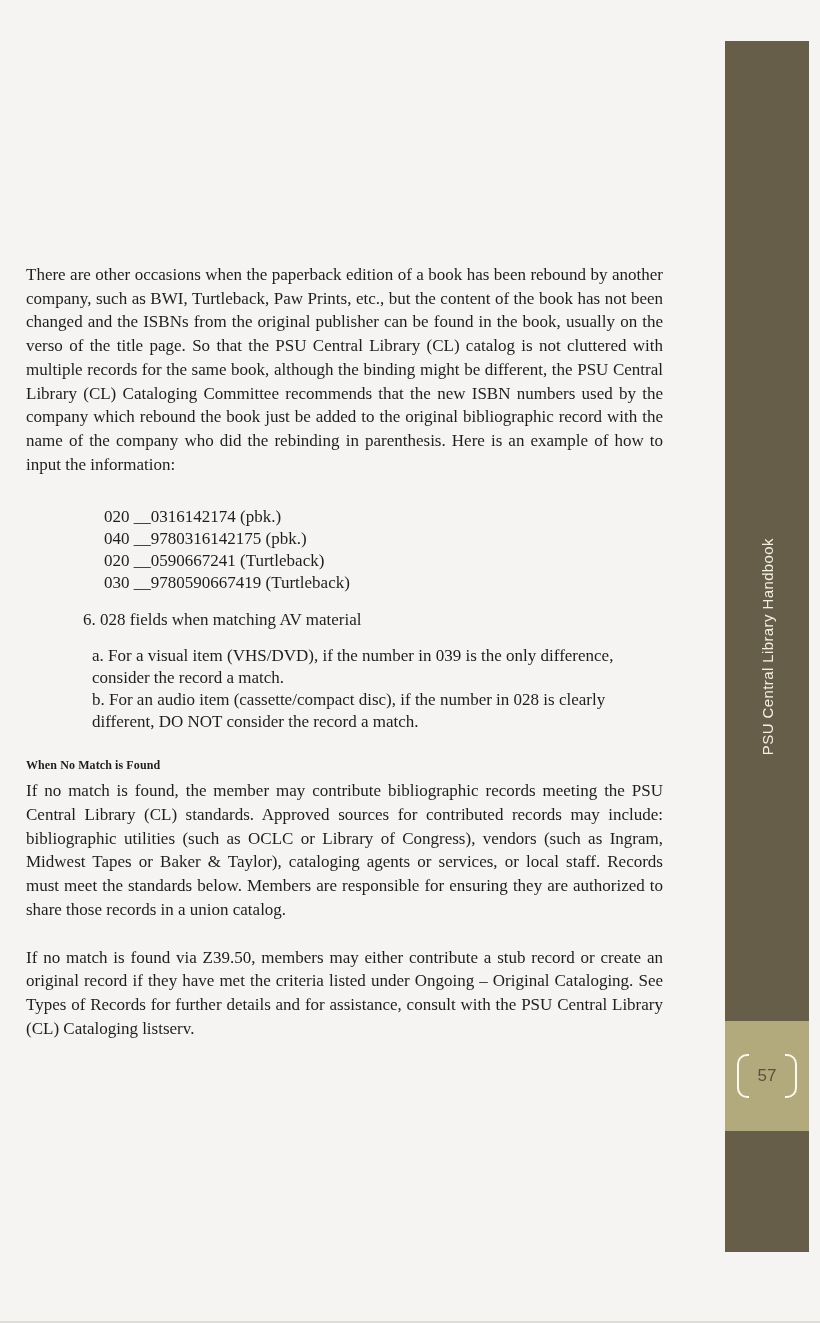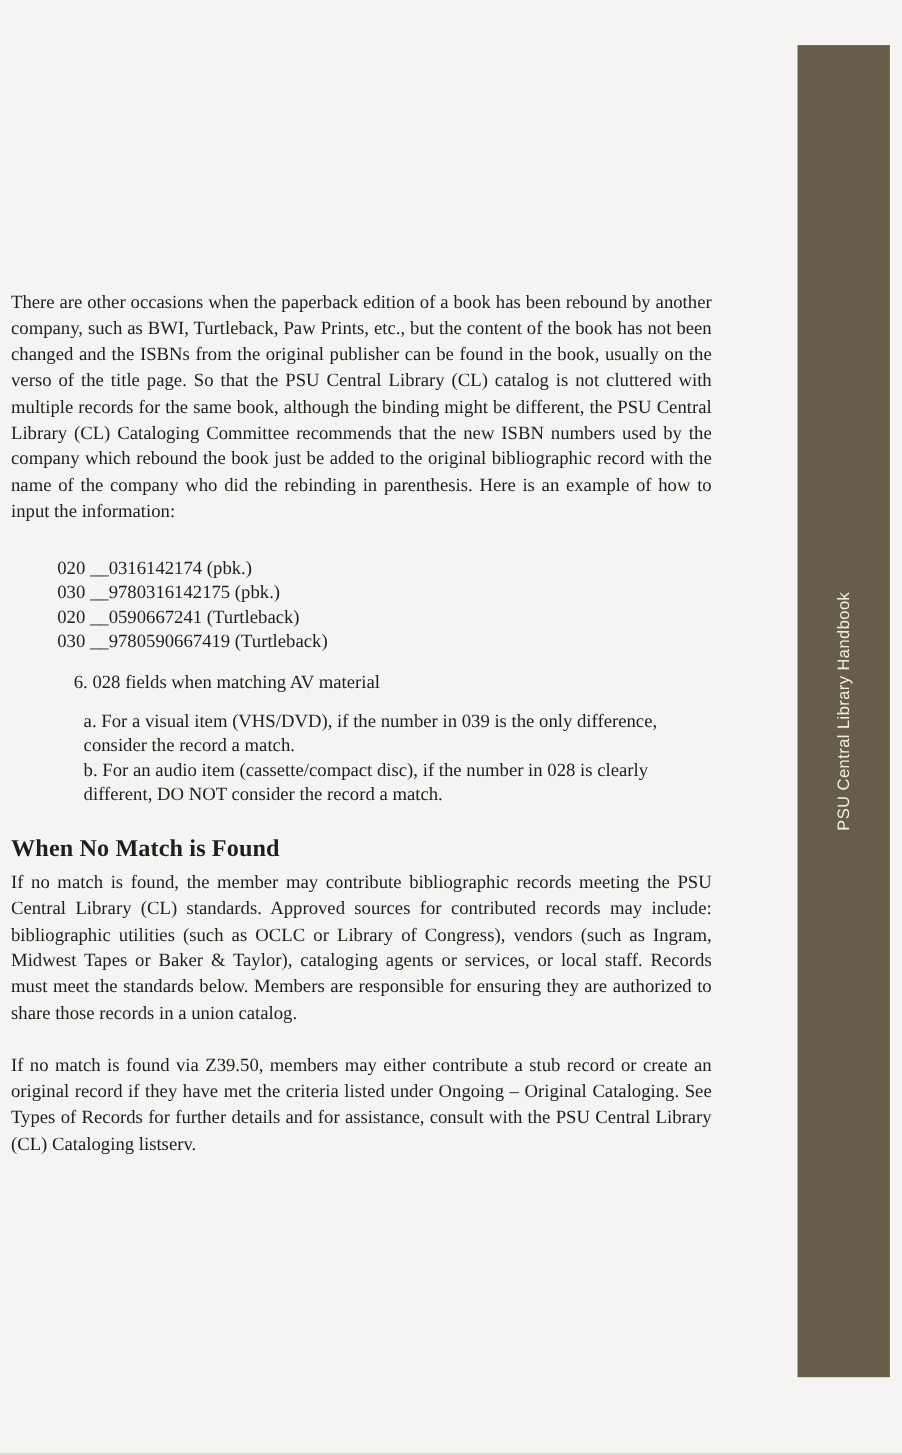--- a/index.html
+++ b/index.html
@@ -10,38 +10,38 @@
     width: 820px;
     height: 1323px;
     background: var(--page-bg, #f5f4f2);
     font-family: "Liberation Serif", serif;
     overflow: hidden;
   }
 
   
   .content {
     position: absolute;
-    left: 10px;
+    left: 26px;
     top: 0;
     width: 637px;
     color: var(--body-text, #1f1e1c);
     font-size: 17px;
   }
   .para {
     margin: 0;
     text-align: justify;
     line-height: 23.7px;
   }
   .p-first   { margin-top: 263px; }
-  .isbn-list { margin: 30px 0 0 42px; line-height: 22px; }
+  .isbn-list { margin: 30px 0 0 78px; line-height: 22px; }
   .item4     { margin: 15px 0 0 57px; line-height: 22px; }
   .sublist   { margin: 14px 0 0 66px; width: 528px; line-height: 22px; }
   .heading   {
     margin: 25px 0 0 0;
-    font-size: 22px;
+    font-size: 12px;
     font-weight: bold;
     letter-spacing: 0.1px;
   }
   .p-nomatch { margin-top: 6px; }
   .p-z3950   { margin-top: 24px; }
   .p-oclc    { margin-top: 12px; text-align: left; }
 
   
   .sidebar {
     position: absolute;
@@ -105,21 +105,21 @@
 </head>
 <body>
 
 <div class="page">
 
   <div class="content">
     <p class="para p-first">There are other occasions when the paperback edition of a book has been rebound by another company, such as BWI, Turtleback, Paw Prints, etc., but the content of the book has not been changed and the ISBNs from the original publisher can be found in the book, usually on the verso of the title page. So that the PSU Central Library (CL) catalog is not cluttered with multiple records for the same book, although the binding might be different, the PSU Central Library (CL) Cataloging Committee recommends that the new ISBN numbers used by the company which rebound the book just be added to the original bibliographic record with the name of the company who did the rebinding in parenthesis. Here is an example of how to input the information:</p>
 
     <div class="isbn-list">
       <div>020 __0316142174 (pbk.)</div>
-      <div>030 __9780316142175 (pbk.)</div>
+      <div>040 __9780316142175 (pbk.)</div>
       <div>020 __0590667241 (Turtleback)</div>
       <div>030 __9780590667419 (Turtleback)</div>
     </div>
 
     <div class="item4">6. 028 fields when matching AV material</div>
 
     <div class="sublist">
       <div>a. For a visual item (VHS/DVD), if the number in 039 is the only difference, consider the record a match.</div>
       <div>b. For an audio item (cassette/compact disc), if the number in 028 is clearly different, DO NOT consider the record a match.</div>
     </div>
@@ -127,17 +127,22 @@
     <h2 class="heading">When No Match is Found</h2>
 
     <p class="para p-nomatch">If no match is found, the member may contribute bibliographic records meeting the PSU Central Library (CL) standards. Approved sources for contributed records may include: bibliographic utilities (such as OCLC or Library of Congress), vendors (such as Ingram, Midwest Tapes or Baker &amp; Taylor), cataloging agents or services, or local staff. Records must meet the standards below. Members are responsible for ensuring they are authorized to share those records in a union catalog.</p>
     <p class="para p-z3950">If no match is found via Z39.50, members may either contribute a stub record or create an original record if they have met the criteria listed under Ongoing – Original Cataloging. See Types of Records for further details and for assistance, consult with the PSU Central Library (CL) Cataloging listserv.</p>
   </div>
 
   <div class="sidebar">
     <div class="sidebar-title-wrap">
       <span class="sidebar-title">PSU Central Library Handbook</span>
     </div>
+    <div class="page-num-box">
+      <span class="bracket left"></span>
+      <span class="page-num">57</span>
+      <span class="bracket right"></span>
+    </div>
   </div>
 
   <div class="bottom-edge"></div>
 
 </div>
 
 </body></html>

